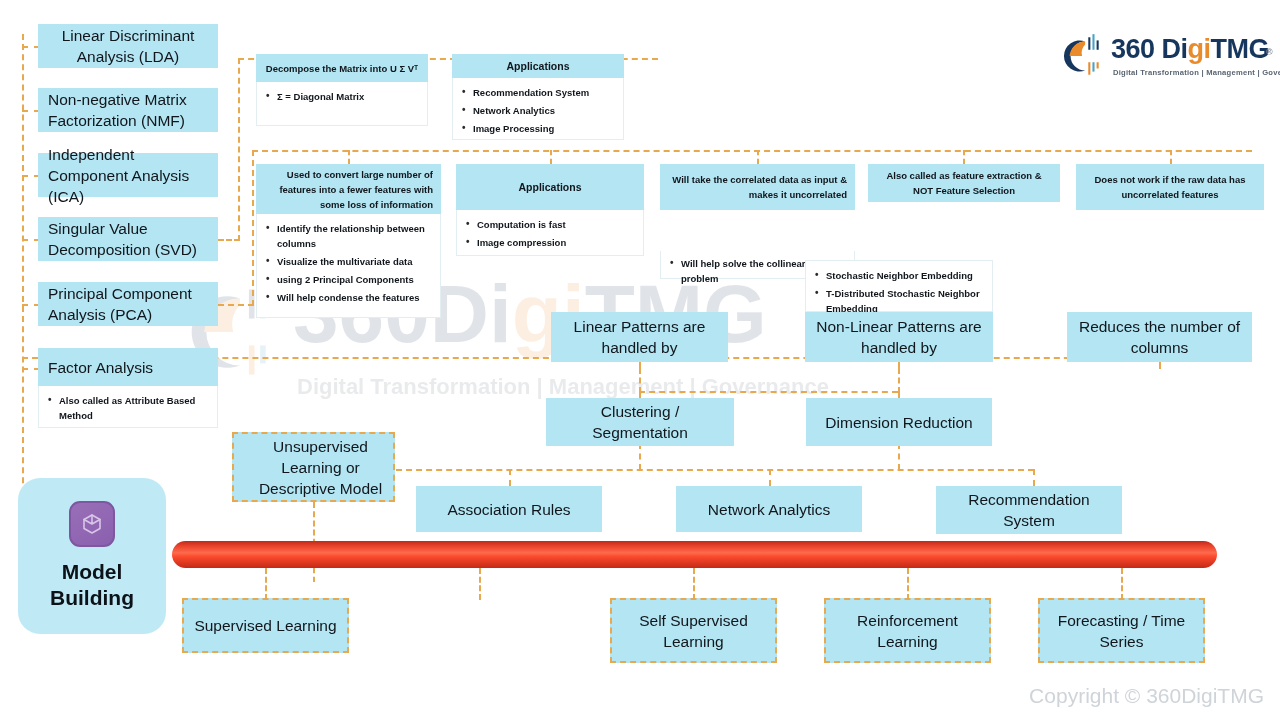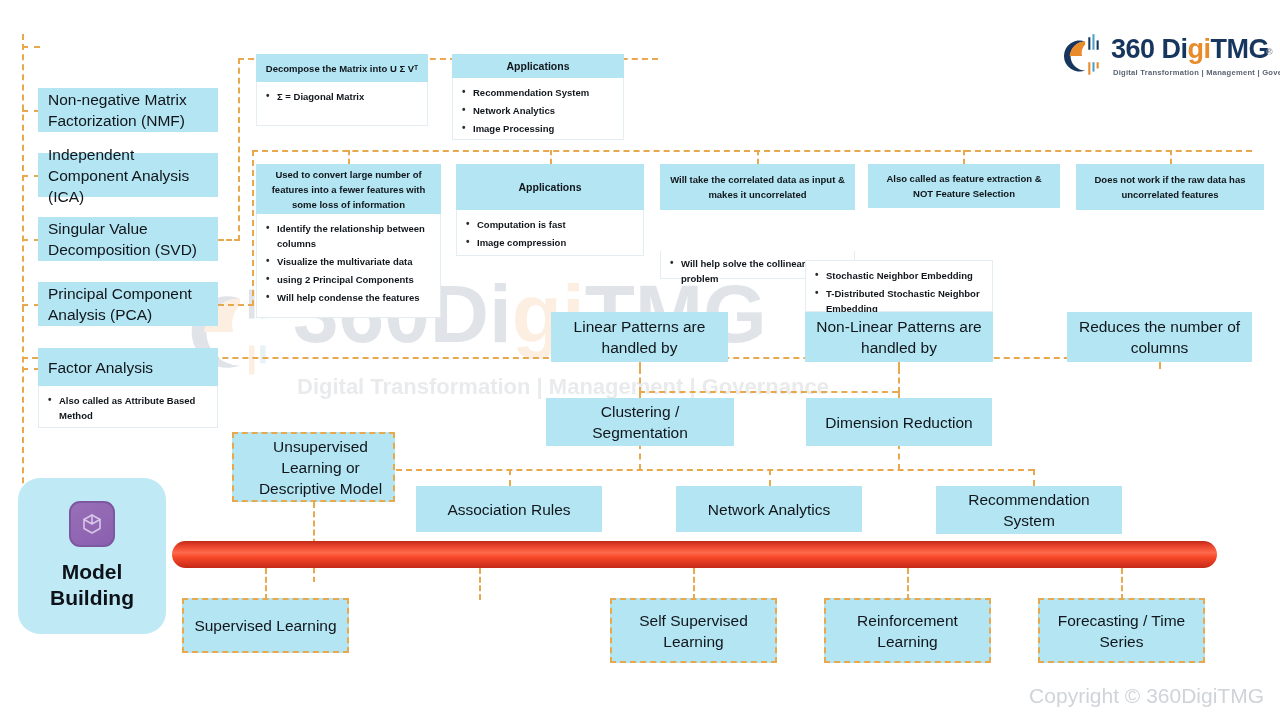--- a/index.html
+++ b/index.html
@@ -7,21 +7,21 @@
     width:1280px;height:720px;position:relative;overflow:hidden;
     font-family:"Liberation Sans","DejaVu Sans",sans-serif;
     color:#11161c;
   }
   #canvas{position:absolute;left:0;top:0;width:1280px;height:720px;}
 
   
   .node{position:absolute;box-sizing:border-box;}
   .fill{background:#b3e5f2;}
   .hdr{background:#b3e5f2;display:flex;align-items:center;justify-content:center;
-       text-align:center;box-sizing:border-box;}
+       text-align:right;box-sizing:border-box;}
   .body{background:#ffffff;border:1px solid #e3eef3;border-top:none;box-sizing:border-box;}
   .dash{border:2px dashed #e8a84e;background:#b3e5f2;box-sizing:border-box;}
 
   .t-lg{font-size:15.5px;line-height:21px;font-weight:400;}
   .t-sm{font-size:10.5px;line-height:16px;font-weight:600;}
   .t-xs{font-size:9.5px;line-height:15px;font-weight:600;}
 
   .ctr{display:flex;align-items:center;justify-content:center;text-align:center;
        box-sizing:border-box;padding:4px 6px;}
   .lft{display:flex;align-items:center;box-sizing:border-box;padding:5px 10px;}
@@ -134,20 +134,24 @@
 
   <div class="vline" style="left:313px;top:502px;height:52px;"></div>
 
   <div class="vline" style="left:265px;top:568px;height:32px;"></div>
   <div class="vline" style="left:479px;top:568px;height:32px;"></div>
   <div class="vline" style="left:693px;top:568px;height:32px;"></div>
   <div class="vline" style="left:907px;top:568px;height:32px;"></div>
   <div class="vline" style="left:1121px;top:568px;height:32px;"></div>
   <div class="vline" style="left:313px;top:568px;height:14px;"></div>
 
+  <div class="node fill ctr lft t-lg" style="left:38px;top:24px;width:180px;height:44px;">
+    <span>Linear Discriminant
+Analysis (LDA)</span>
+  </div>
   <div class="node fill lft t-lg" style="left:38px;top:88px;width:180px;height:44px;">
     <span>Non-negative Matrix
 Factorization (NMF)</span>
   </div>
   <div class="node fill lft t-lg" style="left:38px;top:153px;width:180px;height:44px;">
     <span>Independent Component
 Analysis (ICA)</span>
   </div>
   <div class="node fill lft t-lg" style="left:38px;top:217px;width:180px;height:44px;">
     <span>Singular Value
@@ -211,21 +215,21 @@
 
   <div class="node" style="left:660px;top:164px;width:195px;height:74px;">
     <div class="hdr t-xs" style="height:46px;padding:0 8px;">Will take the correlated data as input &amp; makes it uncorrelated</div>
     <div class="body t-xs" style="height:28px;">
       <ul class="bul" style="padding-top:5px;margin-top:41px;">
         <li>Will help solve the collinearity problem</li>
       </ul>
     </div>
   </div>
 
-  <div class="node fill ctr t-xs" style="left:868px;top:164px;width:192px;height:44px;padding:0 8px;">
+  <div class="node fill ctr t-xs" style="left:868px;top:164px;width:192px;height:38px;padding:0 8px;">
     <span>Also called as feature extraction &amp; NOT Feature Selection</span>
   </div>
 
   <div class="node fill ctr t-xs" style="left:1076px;top:164px;width:188px;height:46px;padding:0 8px;">
     <span>Does not work if the raw data has uncorrelated features</span>
   </div>
 
   <div class="node" style="left:805px;top:260px;width:188px;height:52px;">
     <div class="body t-xs" style="height:52px;border-top:1px solid #e3eef3;">
       <ul class="bul">

